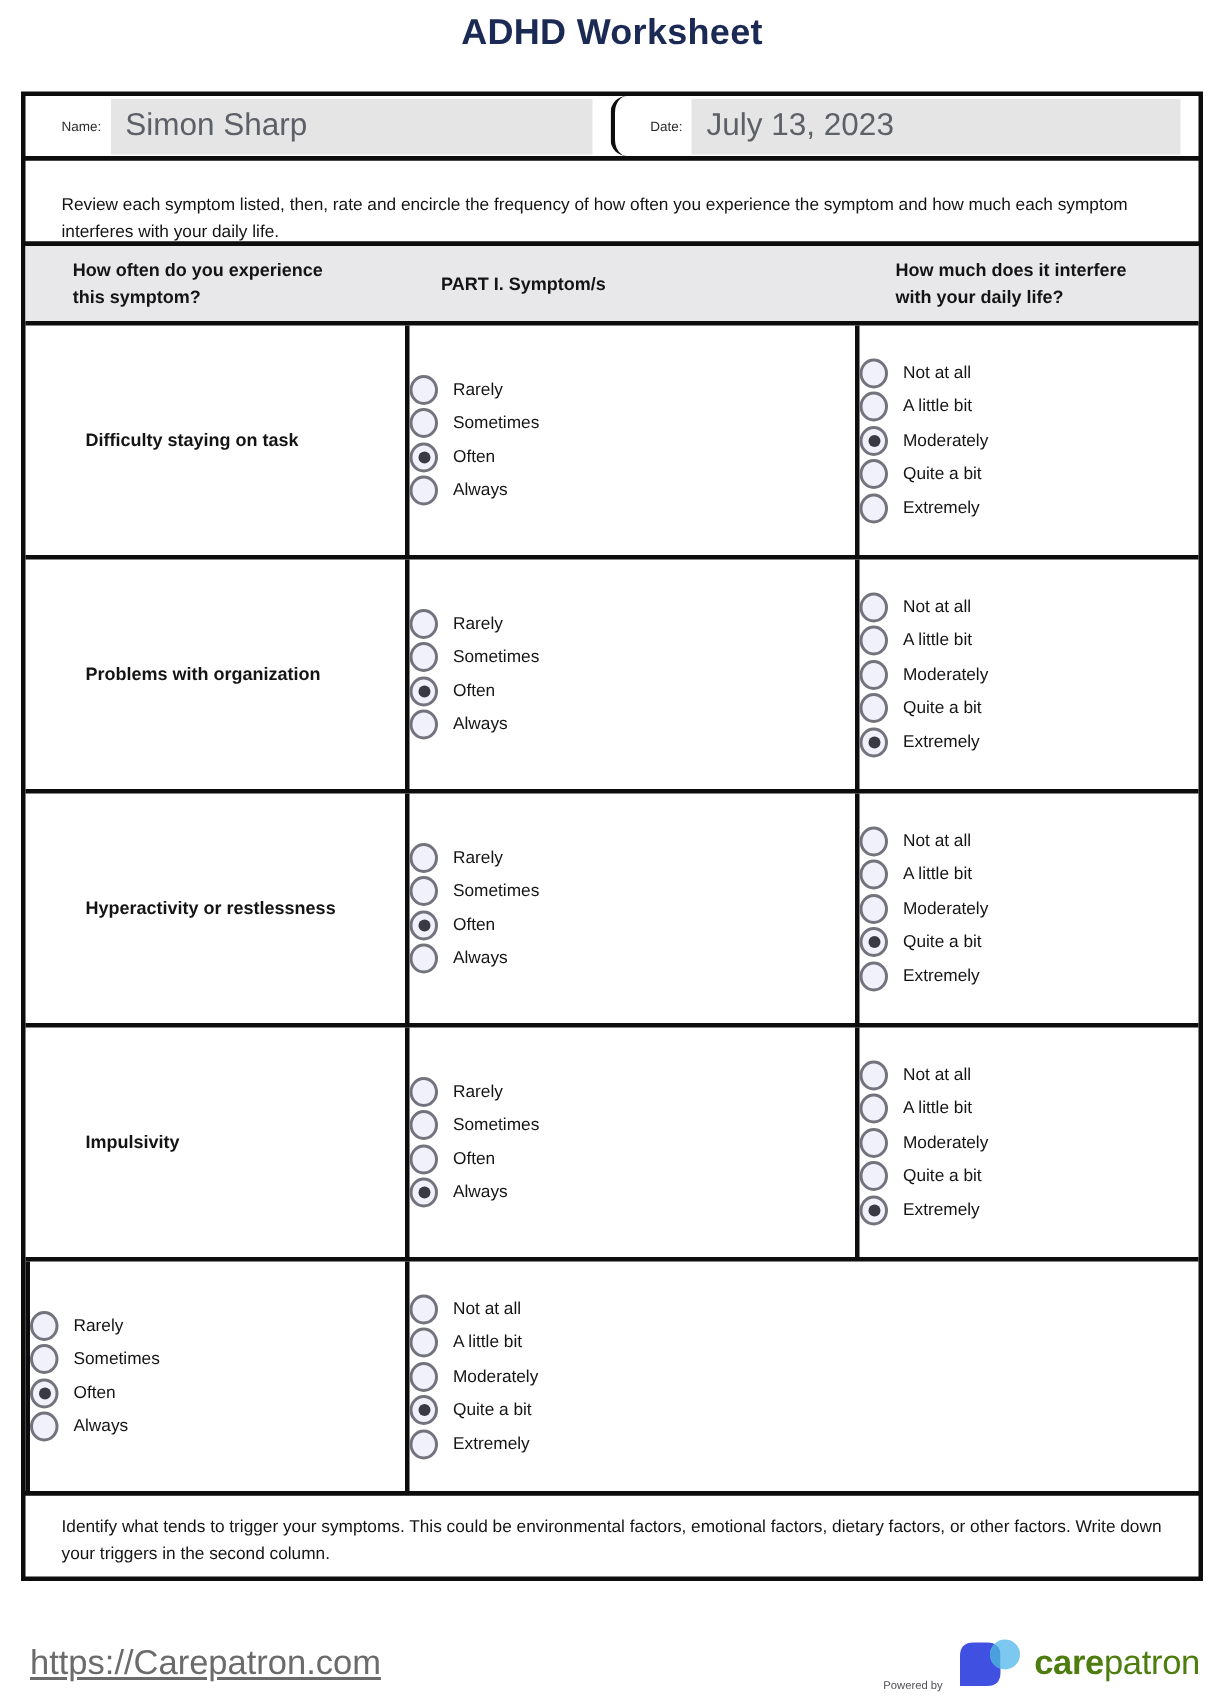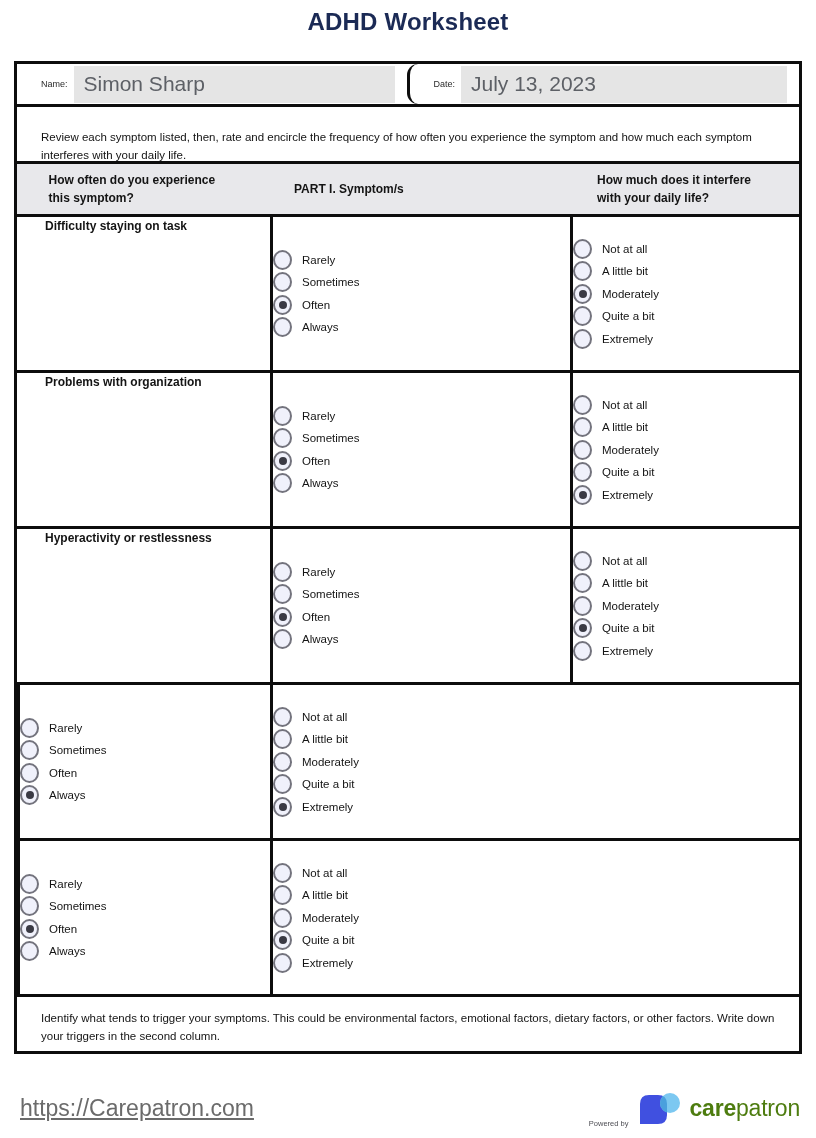--- a/index.html
+++ b/index.html
@@ -66,21 +66,21 @@
   .th-inner { text-align: left; line-height: 1.5; }
   .th-inner.w1 { max-width: 190px; }
   .th-inner.w2 { max-width: 175px; }
 
   .row {
     display: grid;
     grid-template-columns: 253px 300px auto;
     height: 156px;
     border-top: 3px solid #0d0d0d;
   }
-  .cell-symptom { display: flex; padding-left: 28px; }
+  .cell-symptom { display: flex; align-items: center; padding-left: 40px; }
   .symptom-label { font-weight: bold; font-size: 12px; line-height: 1.55; max-width: 176px; }
   .cell-options { border-left: 3px solid #0d0d0d; display: flex; align-items: center; justify-content: flex-start; }
 
   .opt { display: flex; align-items: center; margin: 2.5px 0; cursor: default; }
   .radio {
     width: 19px; height: 20px;
     border: 2px solid #73737d;
     border-radius: 50%;
     background: #f0f1fb;
     display: flex; align-items: center; justify-content: center;
@@ -343,20 +343,23 @@
                 <span class="radio">
                   <span class="dot"></span>
                 </span>
                 <span class="opt-label">Extremely</span>
               </div>
             </div>
     </div>
   </div>
 
   <div class="row">
+    <div class="cell-symptom">
+      <div class="symptom-label">Impulsivity</div>
+    </div>
     <div class="cell-options">
       <div>
               <div class="opt">
                 <span class="radio">
                   <span class="dot"></span>
                 </span>
                 <span class="opt-label">Rarely</span>
               </div>
               <div class="opt">
                 <span class="radio">

